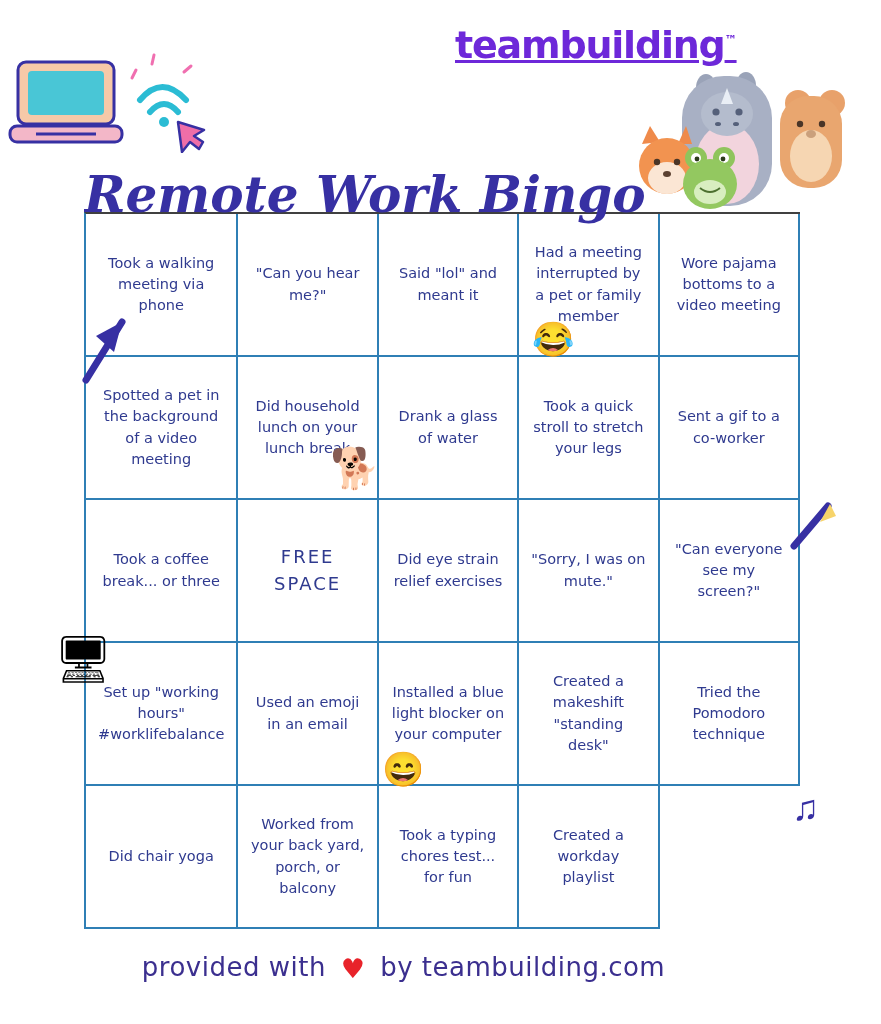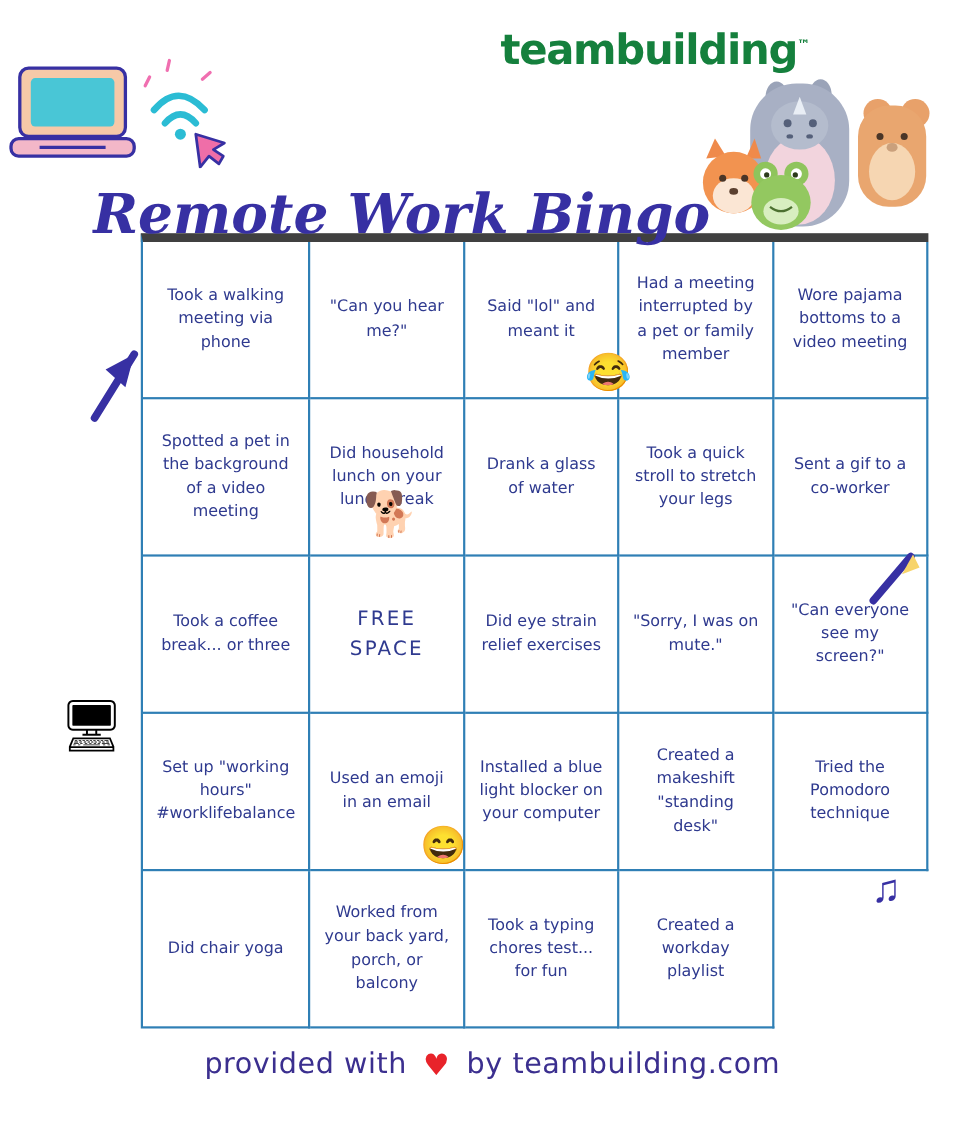--- a/index.html
+++ b/index.html
@@ -23,23 +23,24 @@
 
   
   .brand {
     position: absolute;
     top: 26px;
     left: 455px;
     font-family: "DejaVu Sans", sans-serif;
     font-weight: bold;
     font-size: 38px;
     letter-spacing: -1.2px;
-    color: #15803d;
+    color: #6d28d9;
     line-height: 1;
     z-index: 6;
+    text-decoration: underline;
   }
   .brand .tm {
     font-size: 12px;
     vertical-align: super;
     letter-spacing: 0;
   }
 
   
   .mascots {
     position: absolute;
@@ -83,25 +84,24 @@
   
   .grid {
     position: absolute;
     left: 84px;
     top: 212px;
     width: 714px;
     height: 715px;
     display: grid;
     grid-template-columns: repeat(5, 1fr);
     grid-template-rows: repeat(5, 1fr);
-    border-top: 8px solid #404040;
+    border-top: 2px solid #404040;
     border-left: 2px solid #2f7fb5;
     background: transparent;
     z-index: 3;
-    margin-left: 44px;
   }
   .cell {
     border-right: 2px solid #2f7fb5;
     border-bottom: 2px solid #2f7fb5;
     display: flex;
     align-items: center;
     justify-content: center;
     text-align: center;
     padding: 8px 12px;
     box-sizing: border-box;
@@ -120,21 +120,20 @@
     position: absolute;
     left: 0;
     top: 952px;
     width: 807px;
     text-align: center;
     font-family: "DejaVu Sans", sans-serif;
     font-size: 26px;
     color: #3b2f8f;
     letter-spacing: 0.5px;
     z-index: 6;
-    margin-left: 44px;
   }
   .footer .heart {
     color: #e8232a;
     font-size: 27px;
     vertical-align: -2px;
     margin: 0 6px;
   }
 
   
   .sticker {

